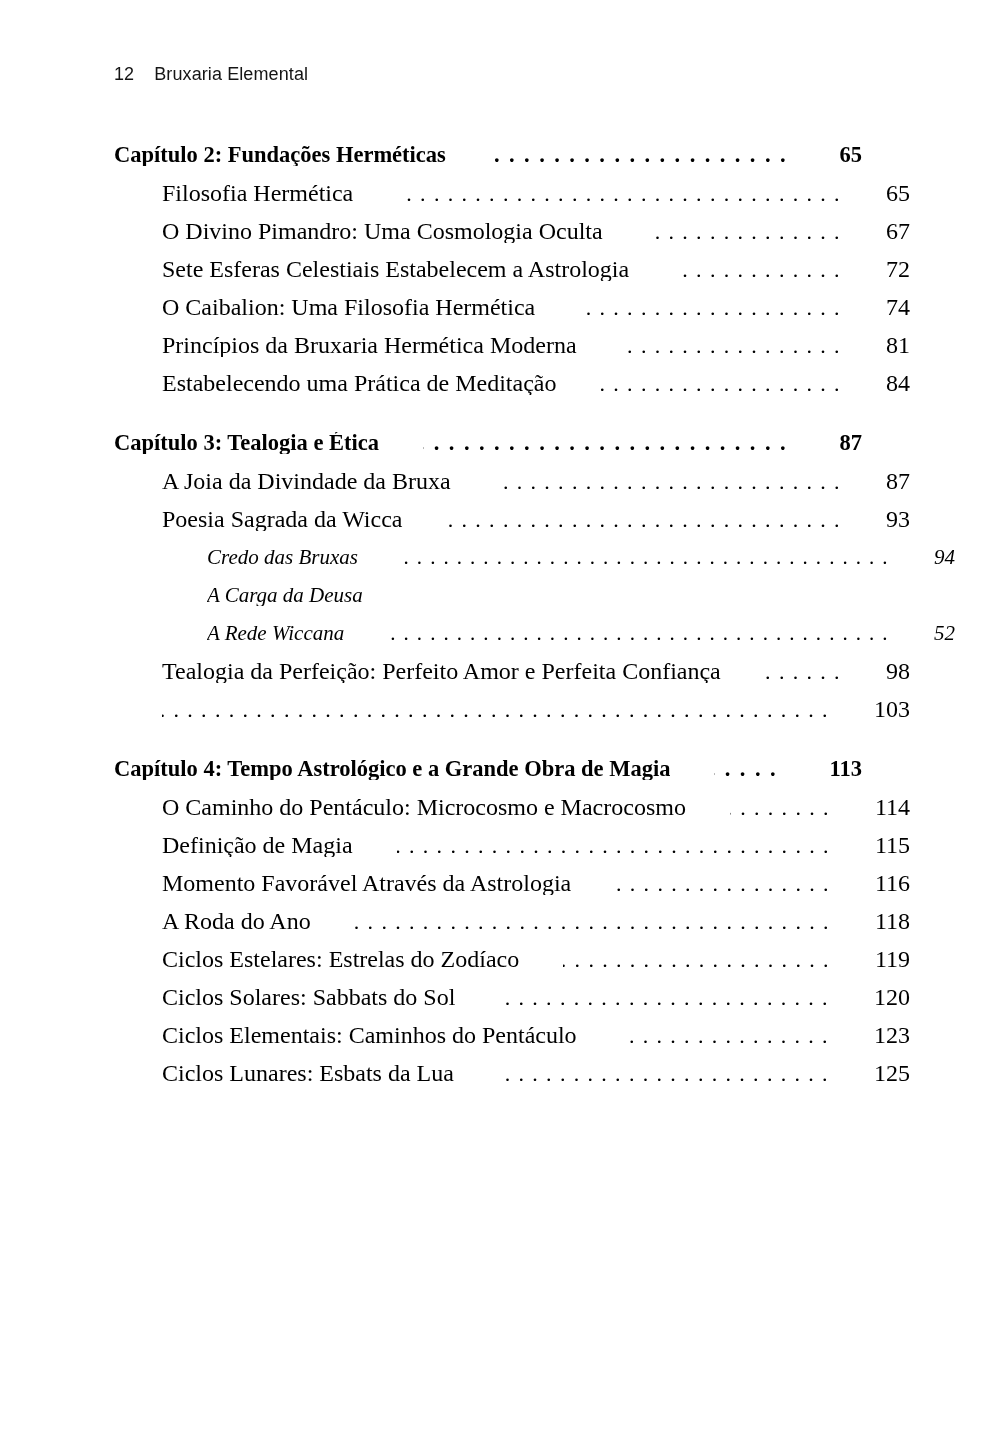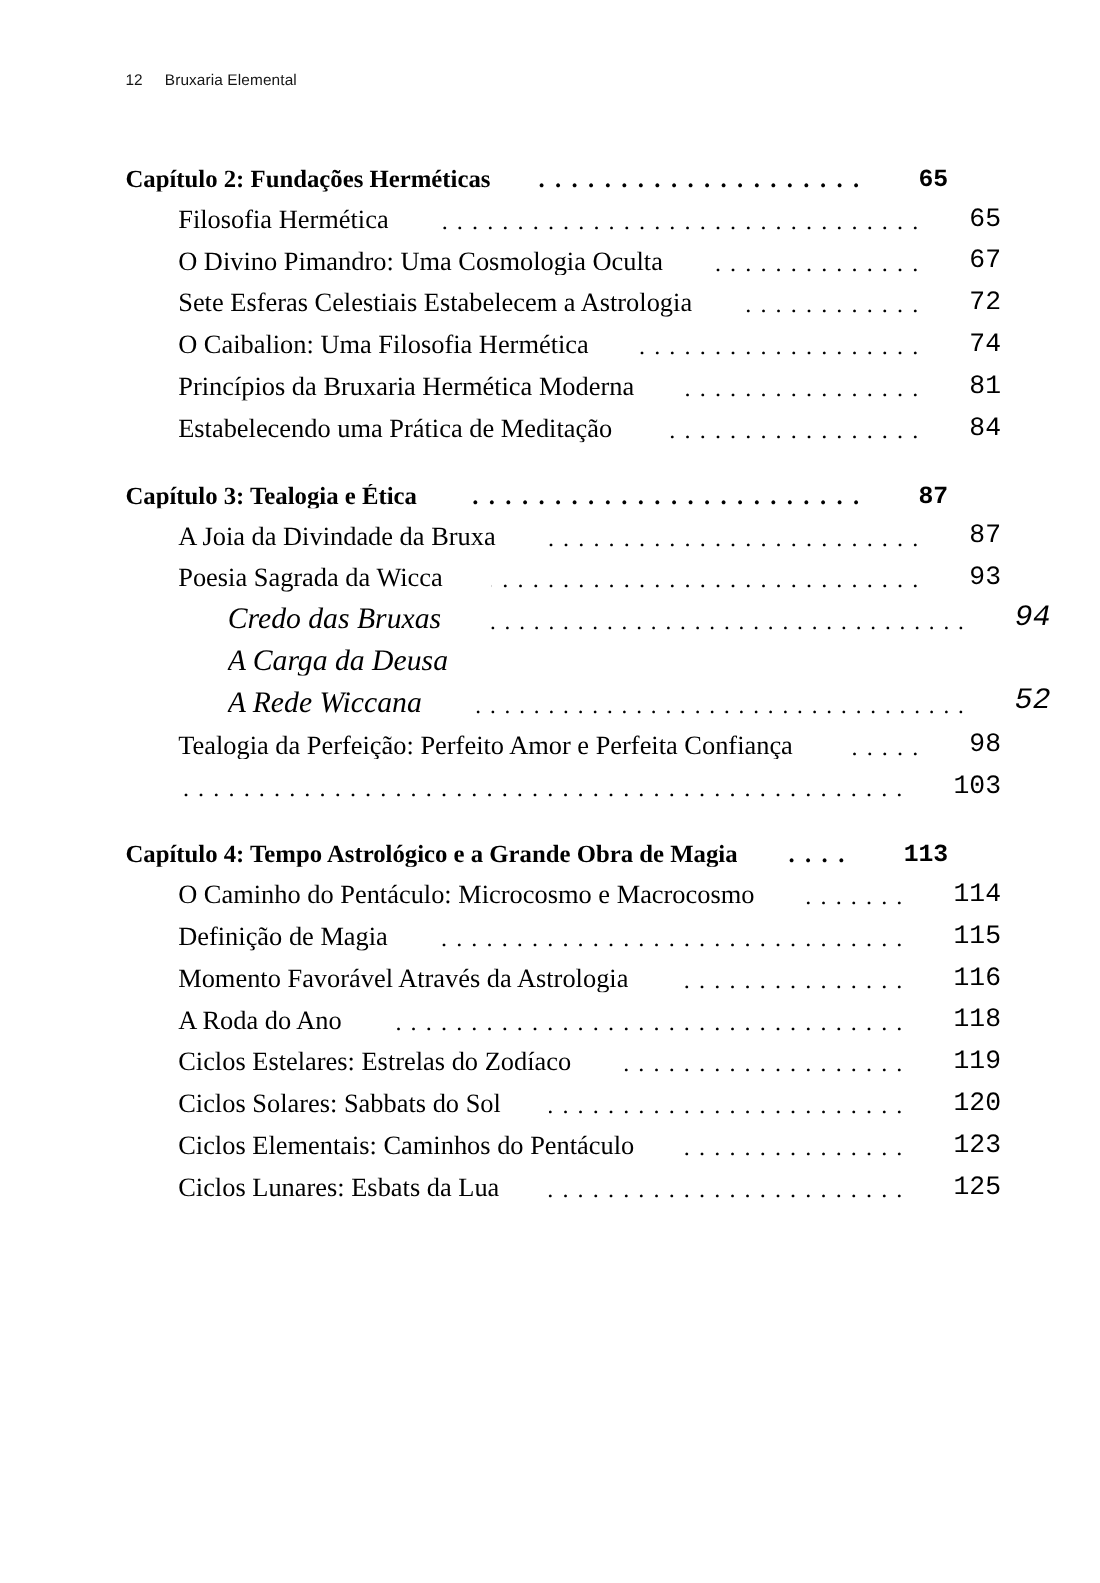--- a/index.html
+++ b/index.html
@@ -26,21 +26,21 @@
   }
 
   
   .running-head {
     position: absolute;
     left: 114px;
     top: 64px;
     display: flex;
     align-items: baseline;
     font-family: "Liberation Sans", "DejaVu Sans", sans-serif;
-    font-size: 14px;
+    font-size: 18px;
     letter-spacing: 0.1px;
     color: #151515;
     white-space: nowrap;
   }
   .running-head .folio {
     margin-right: 20px;
   }
 
   
   .toc {
@@ -49,21 +49,21 @@
     top: 136px;
     width: 748px;
   }
 
   .toc-group + .toc-group {
     margin-top: 22px;
   }
 
   .toc-entry {
     display: flex;
-    align-items: flex-end;
+    align-items: center;
     width: 100%;
     line-height: 1;
     height: 38px;
     white-space: nowrap;
     gap: 44px;
   }
 
   .entry-title {
     flex: 0 1 auto;
     overflow: hidden;
@@ -83,21 +83,20 @@
     right: 0;
     bottom: 0;
     white-space: nowrap;
     letter-spacing: 0;
   }
 
   .page-num {
     flex: 0 0 auto;
     text-align: right;
     font-variant-numeric: lining-nums;
-    font-family: Liberation Mono, monospace;
   }
 
   
   .level-chapter {
     font-weight: 700;
     font-size: 22.5px;
     margin-left: 0;
   }
   .level-chapter .leader::before {
     font-weight: 700;
@@ -119,21 +118,21 @@
     font-size: 22px;
   }
   .level-section .page-num {
     padding-left: 1px;
   }
 
   
   .level-subsection {
     font-weight: 400;
     font-style: italic;
-    font-size: 27px;
+    font-size: 21px;
     margin-left: 93px;
   }
   .level-subsection .leader::before {
     font-style: normal;
     letter-spacing: 1.4px;
     font-size: 21px;
   }
   .level-subsection .page-num {
     font-style: italic;
     padding-left: 1px;

